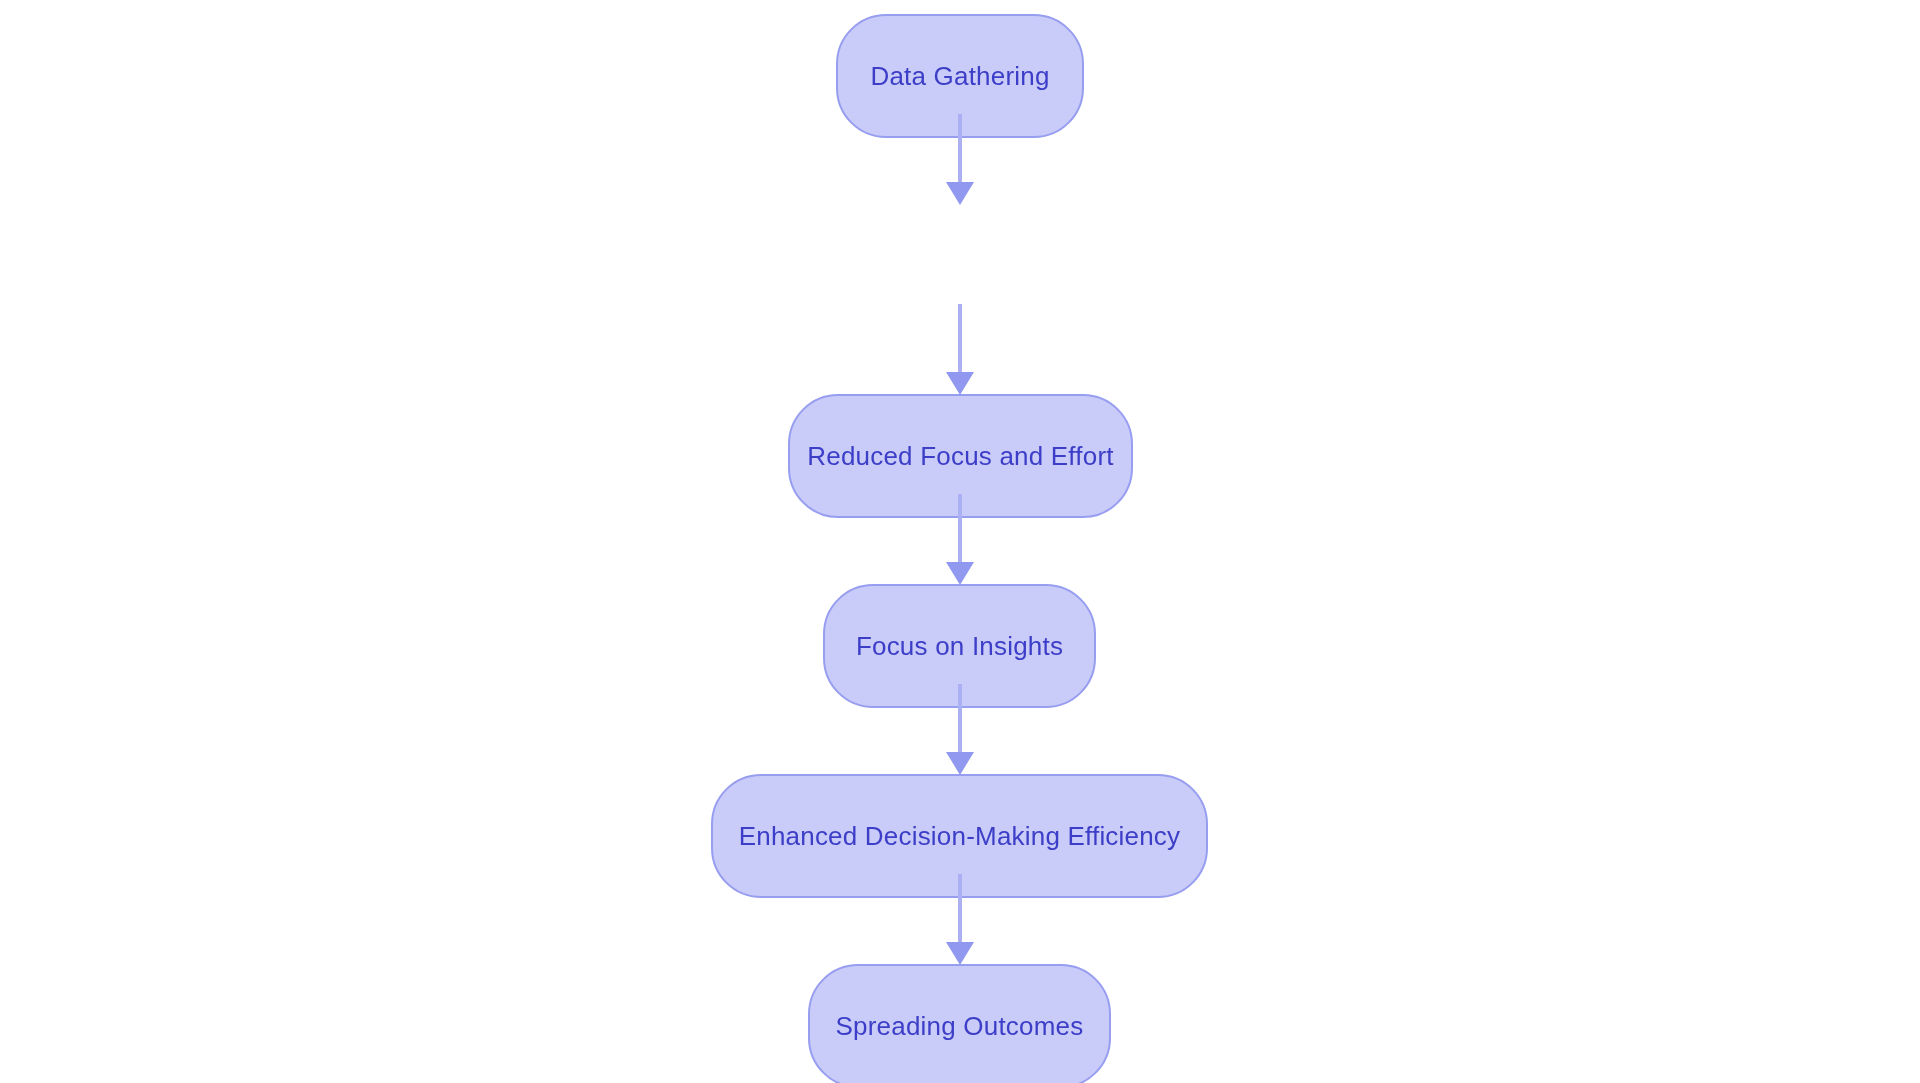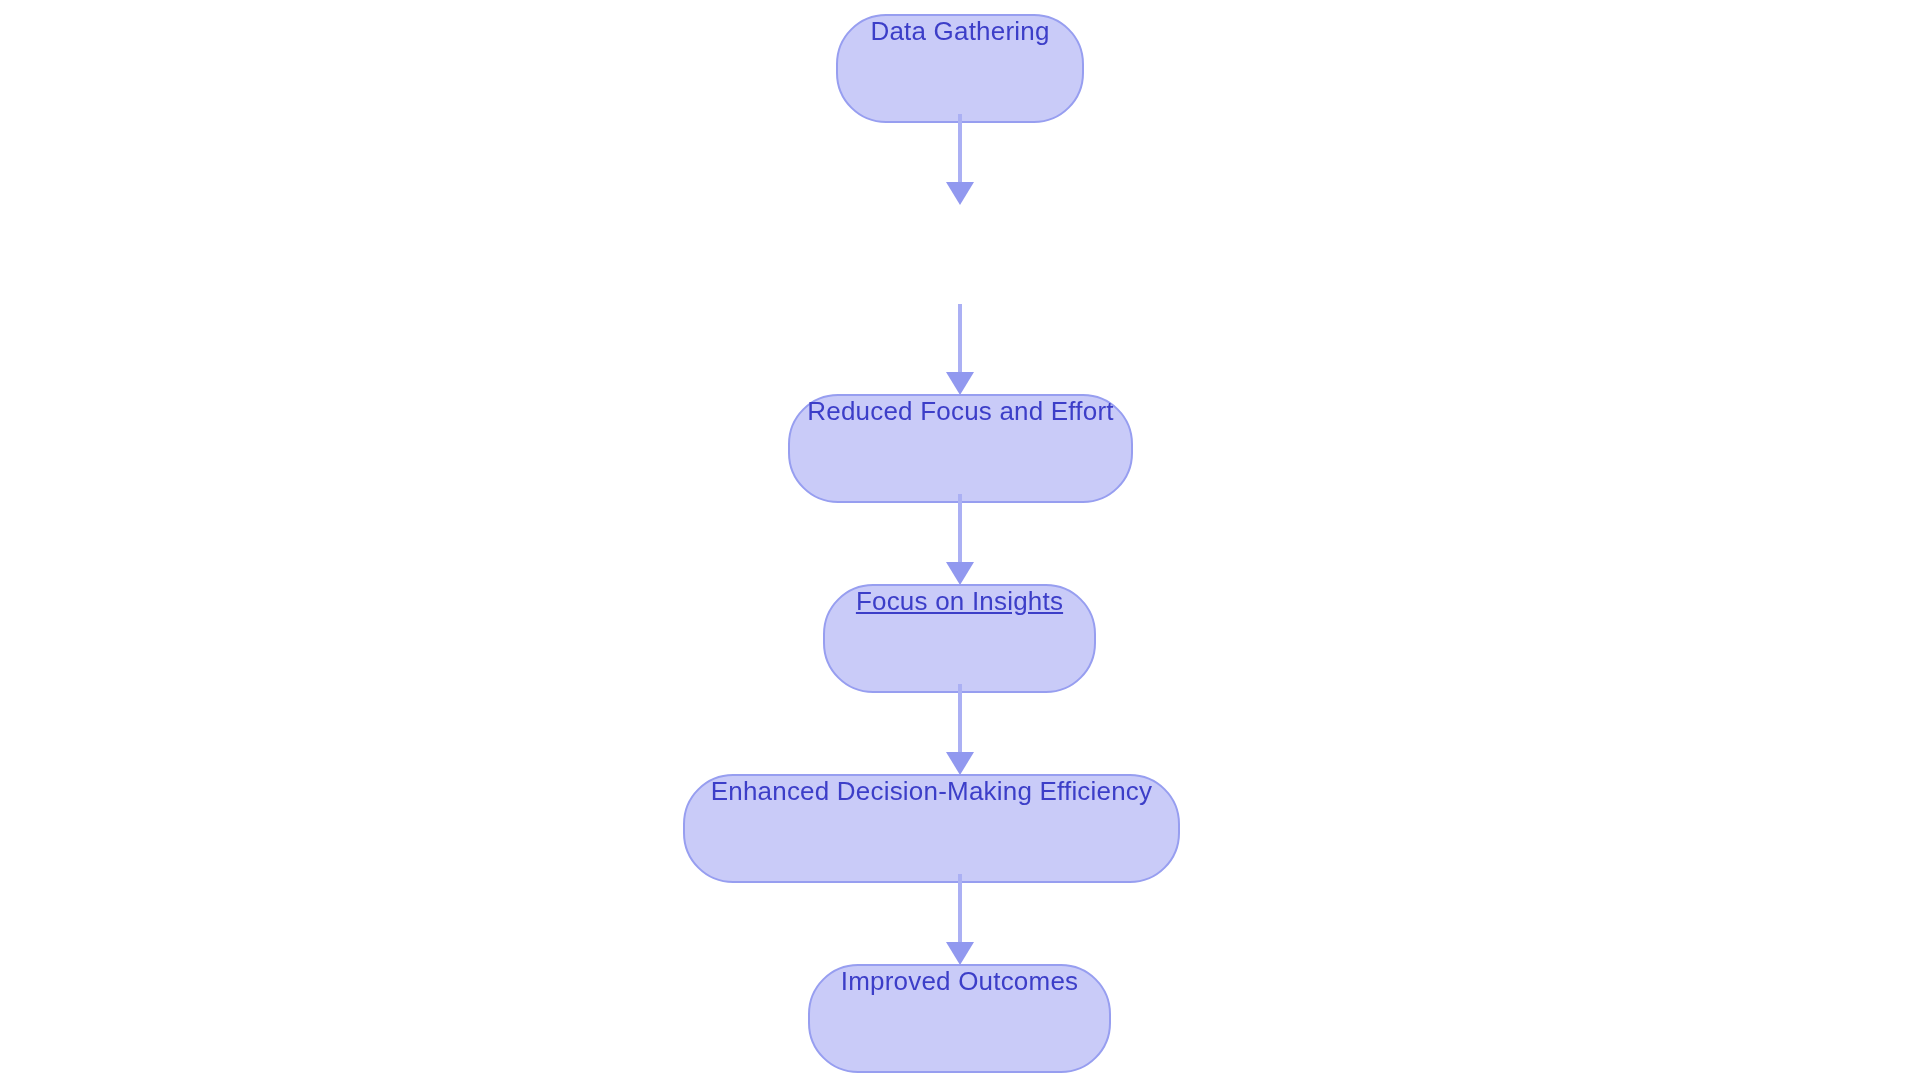--- a/index.html
+++ b/index.html
@@ -11,38 +11,38 @@
     .canvas {
       position: relative;
       width: 1920px;
       height: 1083px;
       background: var(--background, #ffffff);
       overflow: hidden;
     }
     .flow-node {
       position: absolute;
       display: flex;
-      align-items: flex-start;
+      align-items: center;
       justify-content: center;
       box-sizing: border-box;
-      height: 109px;
+      height: 124px;
       border-radius: 50px;
       background: var(--node-fill, #c9cbf8);
       border: 2px solid var(--node-border, #979ef0);
       color: var(--node-text, #3c3ec8);
       font-size: 26px;
       letter-spacing: 0.2px;
       white-space: nowrap;
       text-align: center;
     }
     .node-0 { left: 836px; top: 14px;  width: 248px; }
     .node-1 { left: 690px; top: 204px; width: 540px; }
     .node-2 { left: 788px; top: 394px; width: 345px; }
-    .node-3 { left: 823px; top: 584px; width: 273px; text-decoration: underline; }
-    .node-4 { left: 683px; top: 774px; width: 497px; }
+    .node-3 { left: 823px; top: 584px; width: 273px; }
+    .node-4 { left: 711px; top: 774px; width: 497px; }
     .node-5 { left: 808px; top: 964px; width: 303px; }
 
     .flow-arrow {
       position: absolute;
       width: 28px;
       height: 91px;
       left: 946px;
     }
     .arrow-0 { top: 114px; }
     .arrow-1 { top: 304px; }
@@ -109,16 +109,16 @@
   <div class="flow-node node-4">
     <span>Enhanced Decision-Making Efficiency</span>
   </div>
 
   <div class="flow-arrow arrow-4">
     <div class="arrow-line"></div>
     <div class="arrow-head"></div>
   </div>
 
   <div class="flow-node node-5">
-    <span>Improved Outcomes</span>
+    <span>Spreading Outcomes</span>
   </div>
 
 </div>
 
 </body></html>

